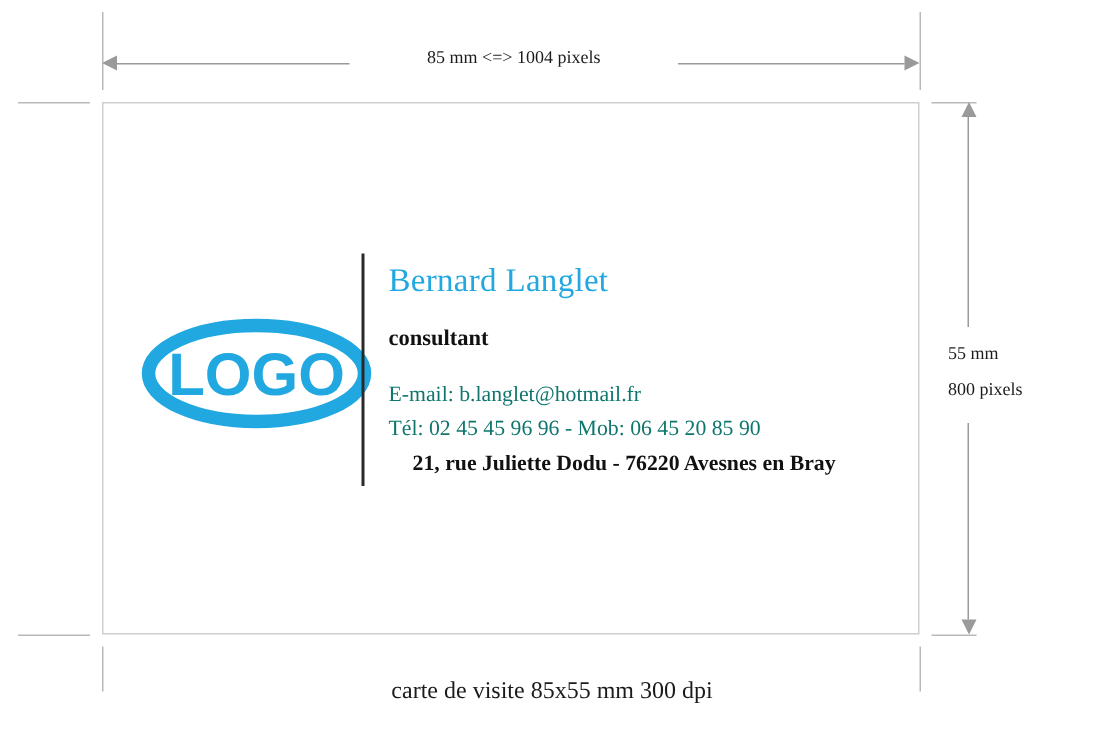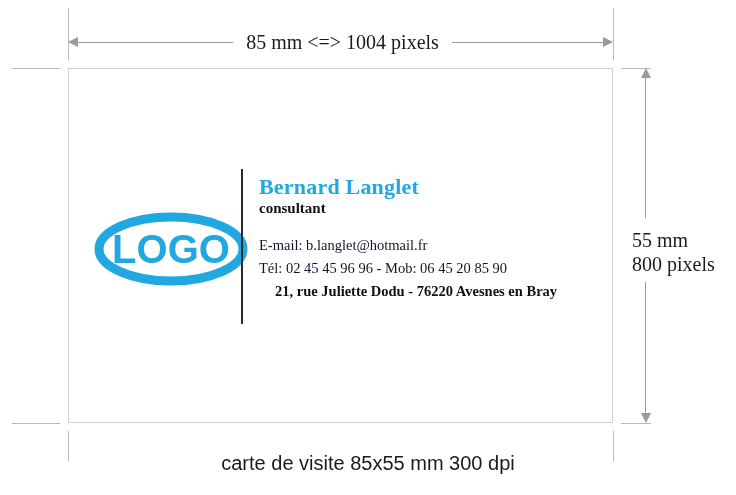--- a/index.html
+++ b/index.html
@@ -66,21 +66,21 @@
   }
   .arrow-down {
     border-left: 5px solid transparent;
     border-right: 5px solid transparent;
     border-top: 10px solid #9a9a9a;
   }
 
   .dim-label {
     position: absolute;
     color: #1b1b1b;
-    font-size: 20px;
+    font-size: 12px;
     font-family: "Liberation Serif", serif;
     white-space: nowrap;
     text-align: center;
   }
   .dim-label.two-line {
     line-height: 1.35;
     text-align: left;
   }
 
   
@@ -113,55 +113,55 @@
   }
 
   #card-text {
     position: absolute;
     left: 190px;
     top: 105px;
     width: 345px;
   }
   .name {
     color: #21a8e0;
-    font-weight: bold;
+    font-weight: normal;
     font-size: 22px;
     font-family: "Liberation Serif", serif;
     letter-spacing: 0.2px;
-    margin: 0 0 0 0;
+    margin: 0 0 18px 0;
   }
   .role {
     color: #111111;
     font-weight: bold;
     font-size: 15px;
     margin: 0 0 20px 0;
   }
   .contact-line {
-    color: #0f172a;
+    color: #0f766e;
     font-size: 14.5px;
     margin: 0 0 6px 0;
     white-space: nowrap;
   }
   .address {
     color: #111111;
     font-size: 14.5px;
     font-weight: bold;
     margin: 6px 0 0 16px;
     white-space: nowrap;
   }
 
   #caption {
     position: absolute;
     left: 0;
     top: 452px;
     width: 736px;
     text-align: center;
-    font-size: 20px;
+    font-size: 16px;
     color: #1b1b1b;
-    font-family: Liberation Sans, sans-serif;
+    font-family: Liberation Serif, serif;
   }
 </style>
 </head>
 <body>
 
 <div id="stage">
 
   <div class="guide-v" style="left:68px; top:8px; height:52px;"></div>
   <div class="guide-v" style="left:613px; top:8px; height:52px;"></div>
   <div class="guide-v" style="left:68px; top:431px; height:30px;"></div>

